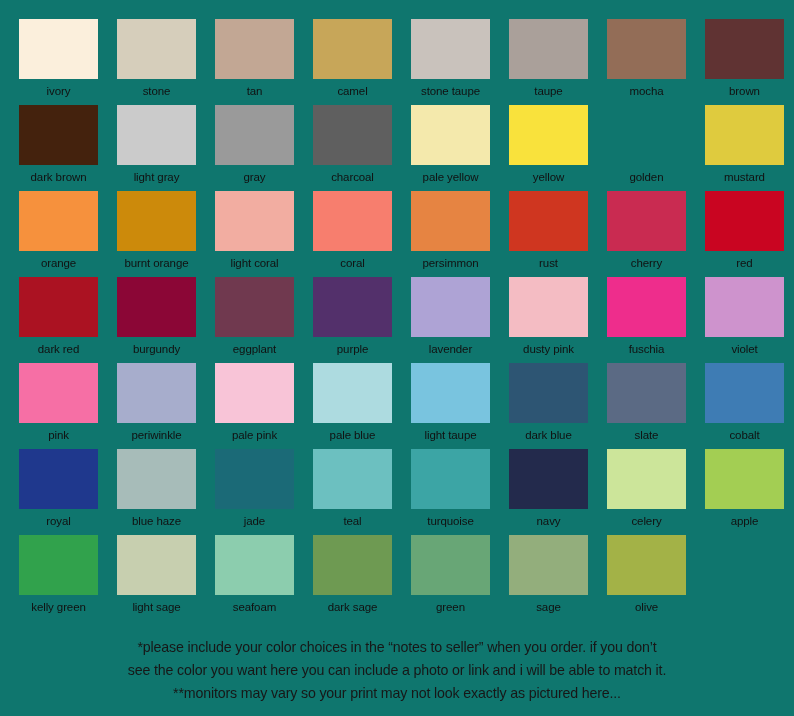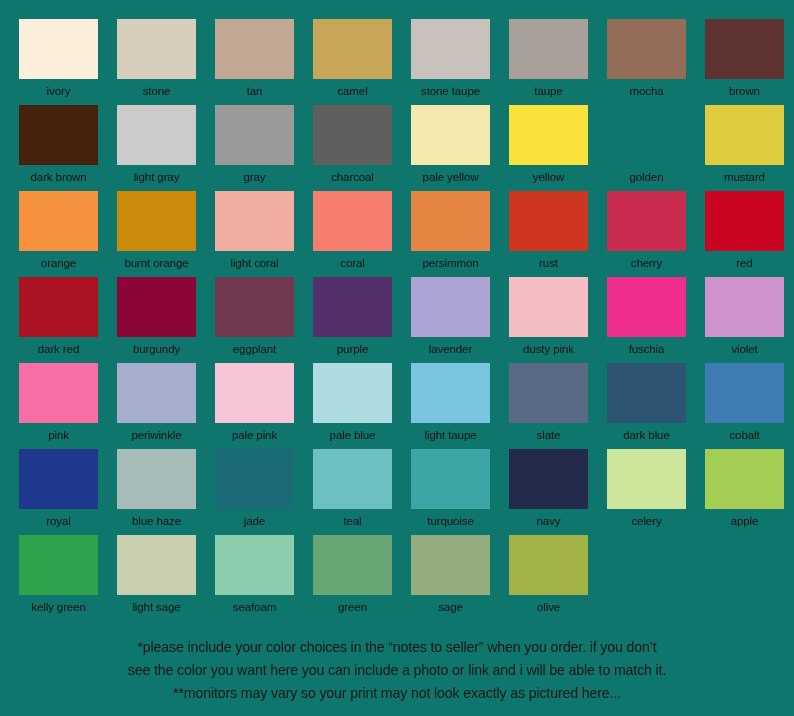--- a/index.html
+++ b/index.html
@@ -219,28 +219,28 @@
       </div>
       <div class="swatch-cell">
         <span class="swatch-chip" style="background-color: rgb(173, 219, 224);"></span>
         <span class="swatch-label">pale blue</span>
       </div>
       <div class="swatch-cell">
         <span class="swatch-chip" style="background-color: rgb(121, 196, 223);"></span>
         <span class="swatch-label">light taupe</span>
       </div>
       <div class="swatch-cell">
+        <span class="swatch-chip" style="background-color: rgb(45, 85, 115);"></span>
+        <span class="swatch-label">dark blue</span>
+      </div>
+      <div class="swatch-cell">
         <span class="swatch-chip" style="background-color: rgb(91, 106, 132);"></span>
         <span class="swatch-label">slate</span>
       </div>
       <div class="swatch-cell">
-        <span class="swatch-chip" style="background-color: rgb(45, 85, 115);"></span>
-        <span class="swatch-label">dark blue</span>
-      </div>
-      <div class="swatch-cell">
         <span class="swatch-chip" style="background-color: rgb(62, 124, 180);"></span>
         <span class="swatch-label">cobalt</span>
       </div>
       <div class="swatch-cell">
         <span class="swatch-chip" style="background-color: rgb(31, 56, 141);"></span>
         <span class="swatch-label">royal</span>
       </div>
       <div class="swatch-cell">
         <span class="swatch-chip" style="background-color: rgb(167, 188, 185);"></span>
         <span class="swatch-label">blue haze</span>
@@ -273,20 +273,24 @@
         <span class="swatch-chip" style="background-color: rgb(49, 162, 76);"></span>
         <span class="swatch-label">kelly green</span>
       </div>
       <div class="swatch-cell">
         <span class="swatch-chip" style="background-color: rgb(199, 207, 175);"></span>
         <span class="swatch-label">light sage</span>
       </div>
       <div class="swatch-cell">
         <span class="swatch-chip" style="background-color: rgb(140, 205, 174);"></span>
         <span class="swatch-label">seafoam</span>
+      </div>
+      <div class="swatch-cell">
+        <span class="swatch-chip" style="background-color: rgb(110, 154, 82);"></span>
+        <span class="swatch-label">dark sage</span>
       </div>
       <div class="swatch-cell">
         <span class="swatch-chip" style="background-color: rgb(104, 166, 118);"></span>
         <span class="swatch-label">green</span>
       </div>
       <div class="swatch-cell">
         <span class="swatch-chip" style="background-color: rgb(147, 174, 124);"></span>
         <span class="swatch-label">sage</span>
       </div>
       <div class="swatch-cell">

